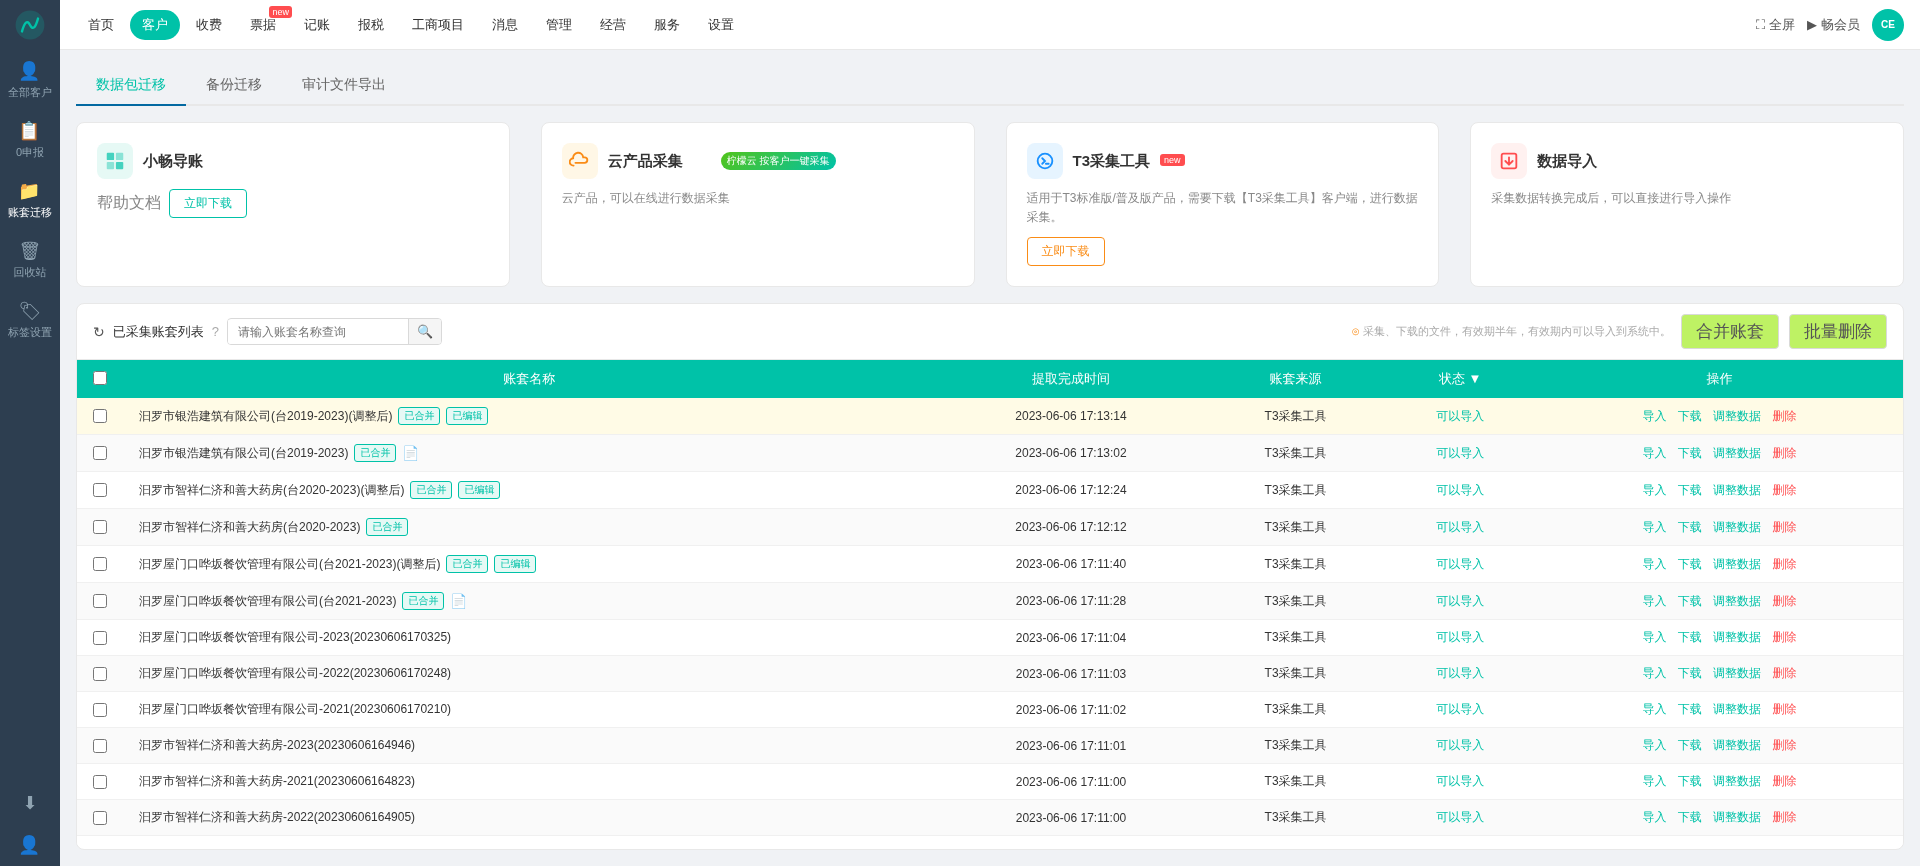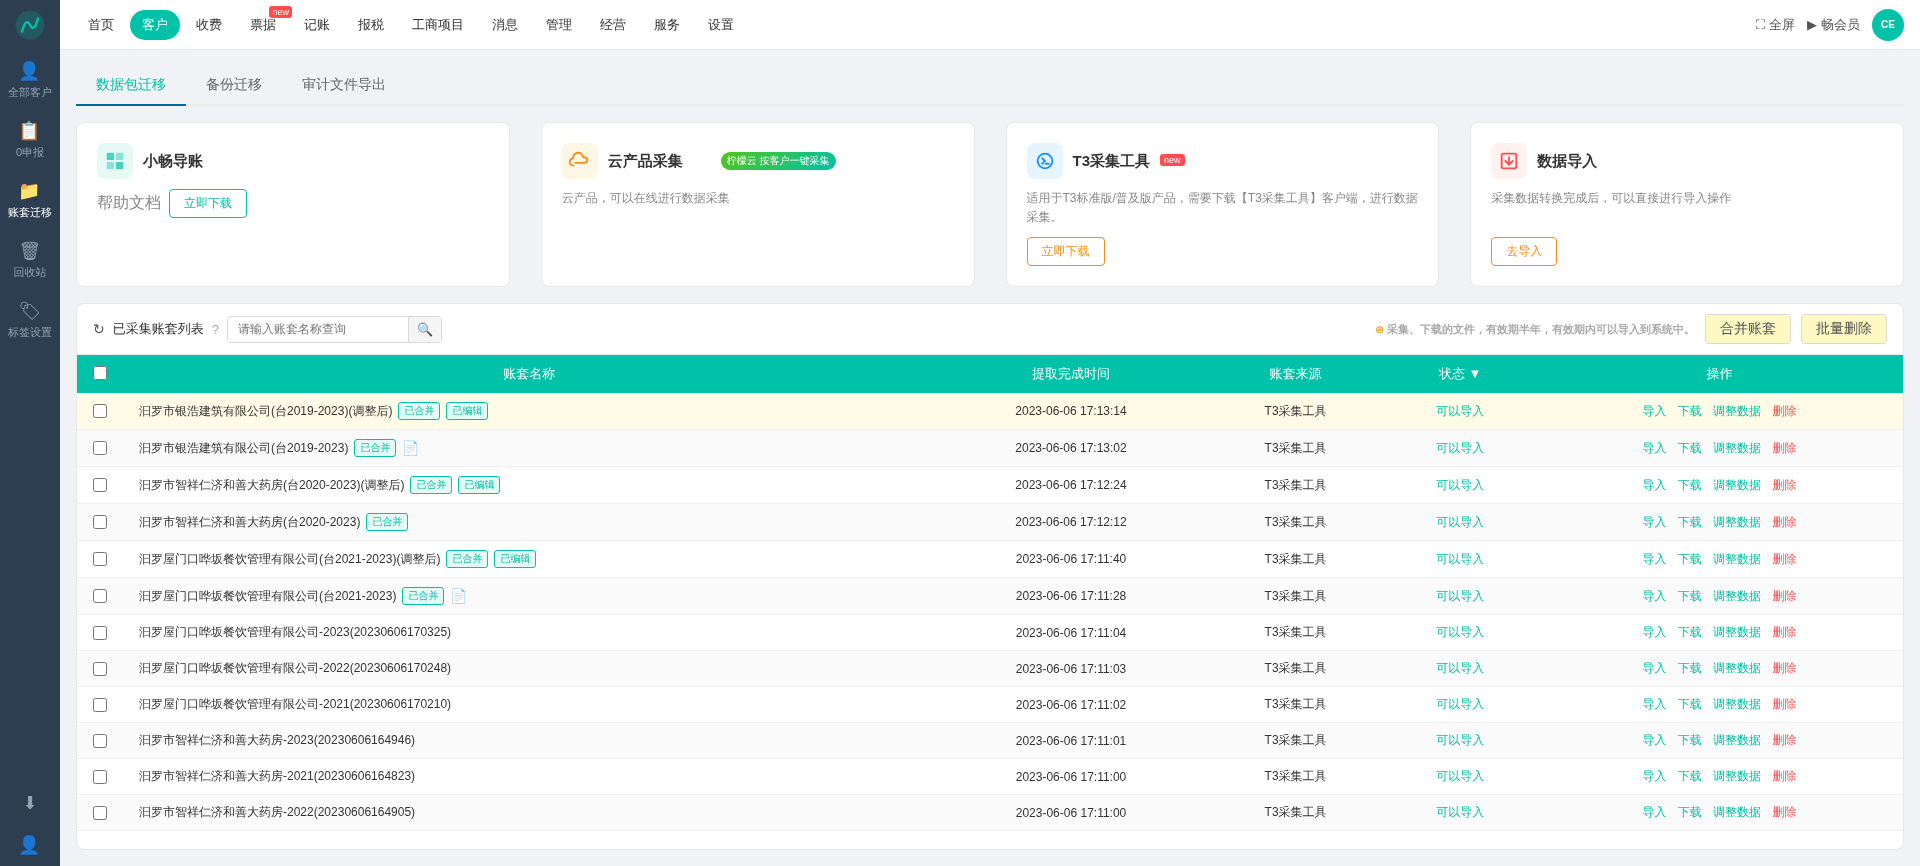--- a/index.html
+++ b/index.html
@@ -256,29 +256,29 @@
       border-left: 1px solid #d9d9d9;
       cursor: pointer;
       color: #888;
     }
     .table-toolbar-right {
       margin-left: auto;
       display: flex;
       align-items: center;
       gap: 10px;
     }
-    .tip-text { font-size: 11px; color: #aaa; font-weight: bold; }
+    .tip-text { font-size: 11px; color: #aaa; }
     .tip-text .orange { color: #fa8c16; }
     .action-btn {
       padding: 5px 14px;
       border: 1px solid #d9d9d9;
       border-radius: 4px;
       cursor: pointer;
-      font-size: 14px;
-      background: #fef9c3;
+      font-size: 17px;
+      background: #bef264;
       color: #555;
     }
 
     
     .data-table {
       width: 100%;
       border-collapse: collapse;
     }
     .data-table thead tr {
       background: #00c2a8;
@@ -478,23 +478,20 @@
         <div class="card-header">
           <div class="card-icon red">
             <svg width="22" height="22" viewBox="0 0 24 24" fill="none">
               <rect x="4" y="4" width="16" height="16" rx="2" stroke="#ff4d4f" stroke-width="2"></rect>
               <path d="M12 8v8M8 12l4 4 4-4" stroke="#ff4d4f" stroke-width="2" stroke-linecap="round" stroke-linejoin="round"></path>
             </svg>
           </div>
           <span class="card-title">数据导入</span>
         </div>
         <p class="card-desc">采集数据转换完成后，可以直接进行导入操作</p>
-        <div class="card-actions">
-          <button class="card-btn">去导入</button>
-        </div>
       </div>
     </div>
 
     <div class="table-section">
       <div class="table-toolbar">
         <div class="table-toolbar-left">
           <span class="toolbar-icon">↻</span>
           <span class="toolbar-label">已采集账套列表</span>
           <span class="help-icon">?</span>
           <div class="search-box">

